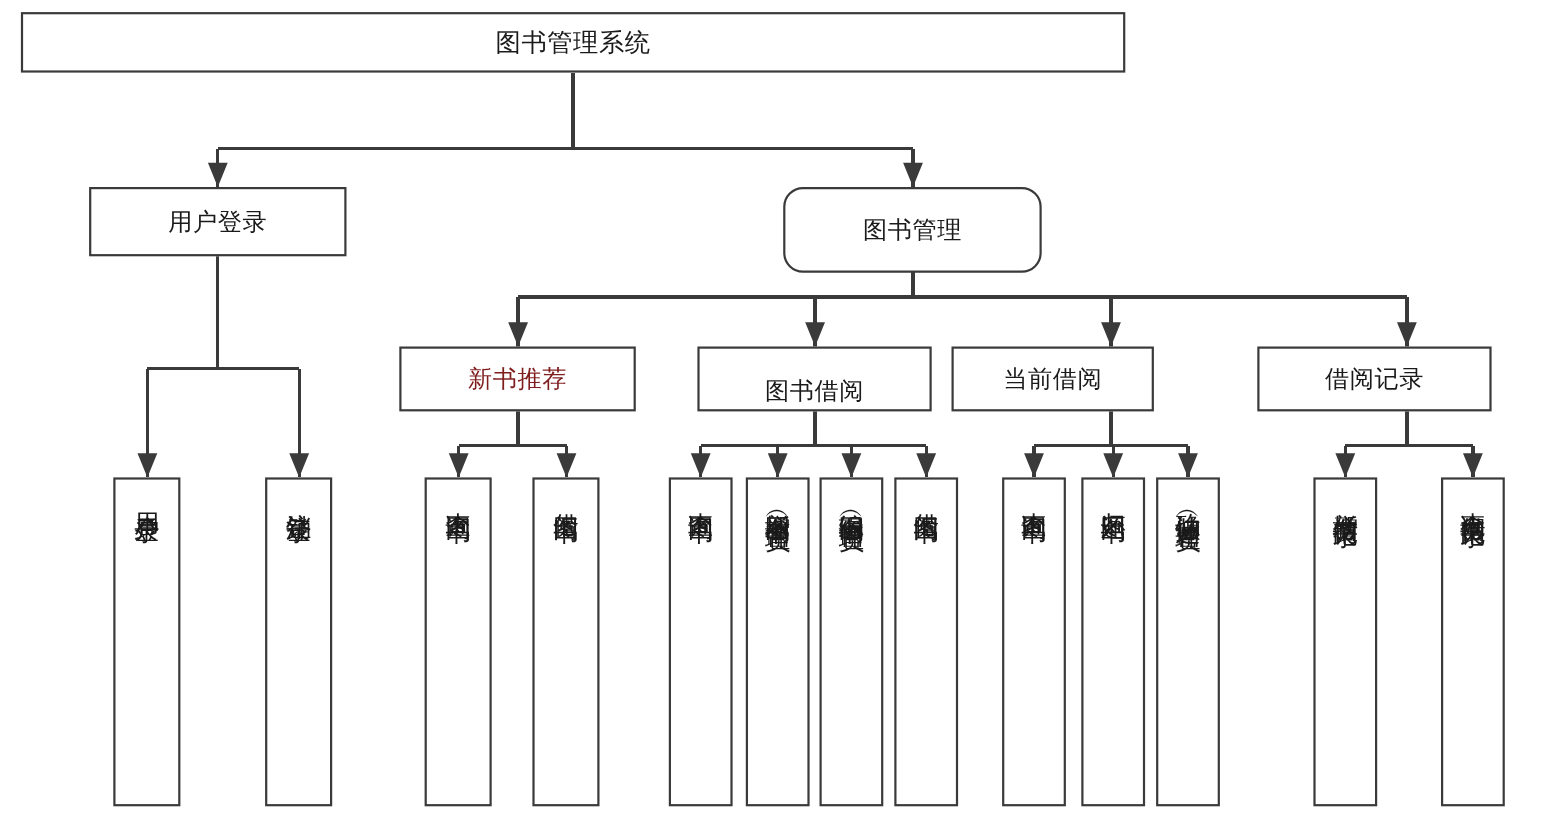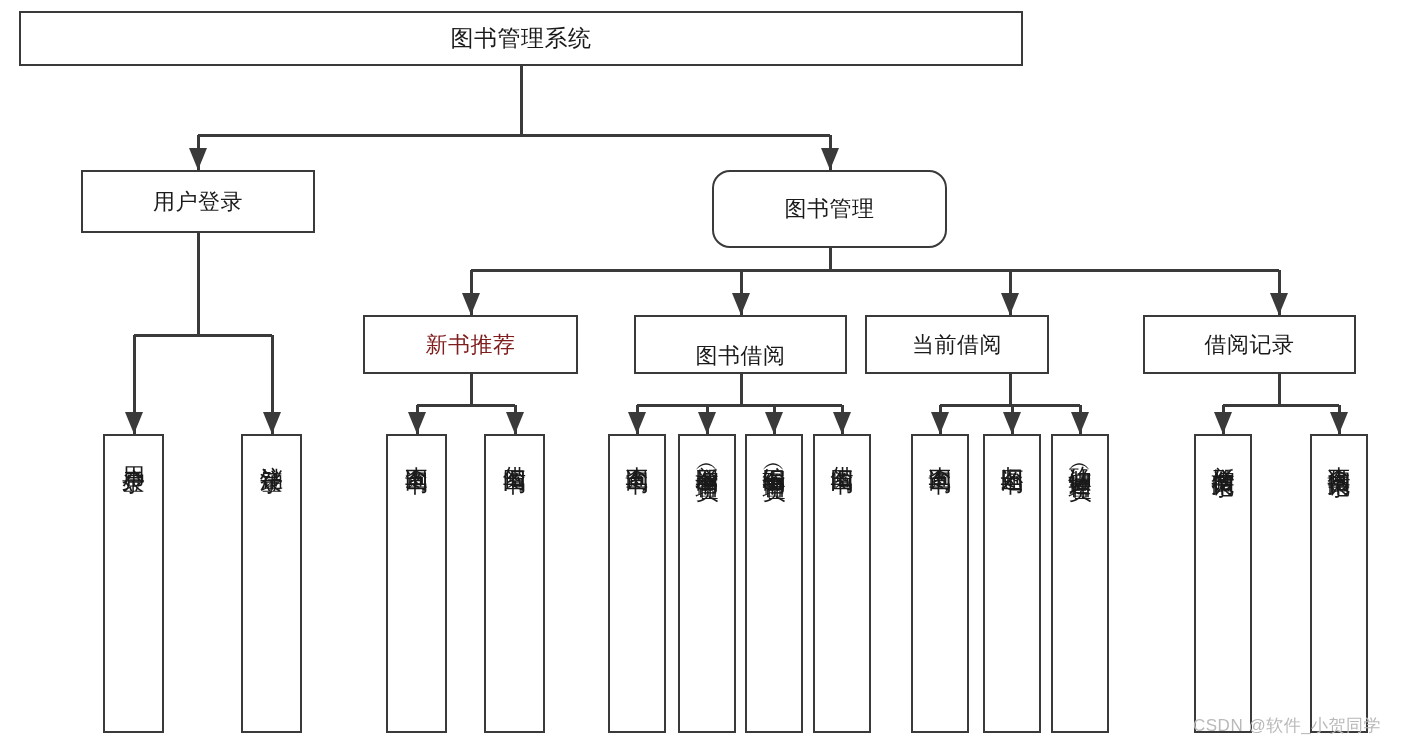--- a/index.html
+++ b/index.html
@@ -182,14 +182,13 @@
       <div class="node vertical" style="left: 1051px; top: 434px; width: 58px; height: 299px; border-color: rgb(58, 58, 58); background: rgb(255, 255, 255);">
         <span class="node-label" style="color: rgb(26, 26, 26);">确认归还（管理员）</span>
       </div>
       <div class="node vertical" style="left: 1194px; top: 434px; width: 58px; height: 299px; border-color: rgb(58, 58, 58); background: rgb(255, 255, 255);">
         <span class="node-label" style="color: rgb(26, 26, 26);">新增借阅记录</span>
       </div>
       <div class="node vertical" style="left: 1310px; top: 434px; width: 58px; height: 299px; border-color: rgb(58, 58, 58); background: rgb(255, 255, 255);">
         <span class="node-label" style="color: rgb(26, 26, 26);">查询借阅记录</span>
       </div>
     </div>
-  <div class="watermark">CSDN @软件_小贺同学</div>
 </div>
 
 </body></html>

